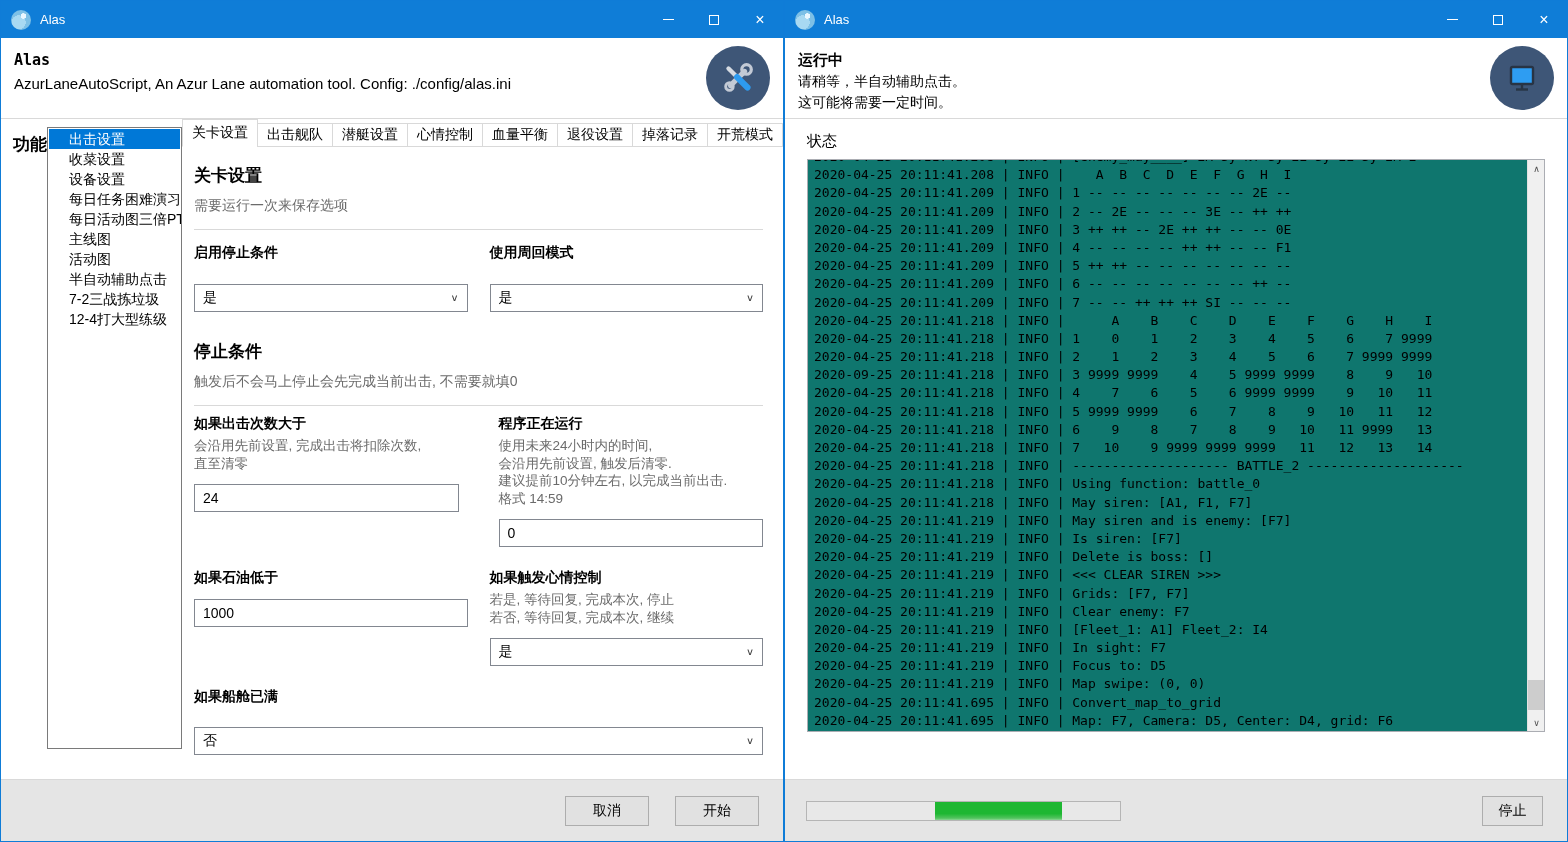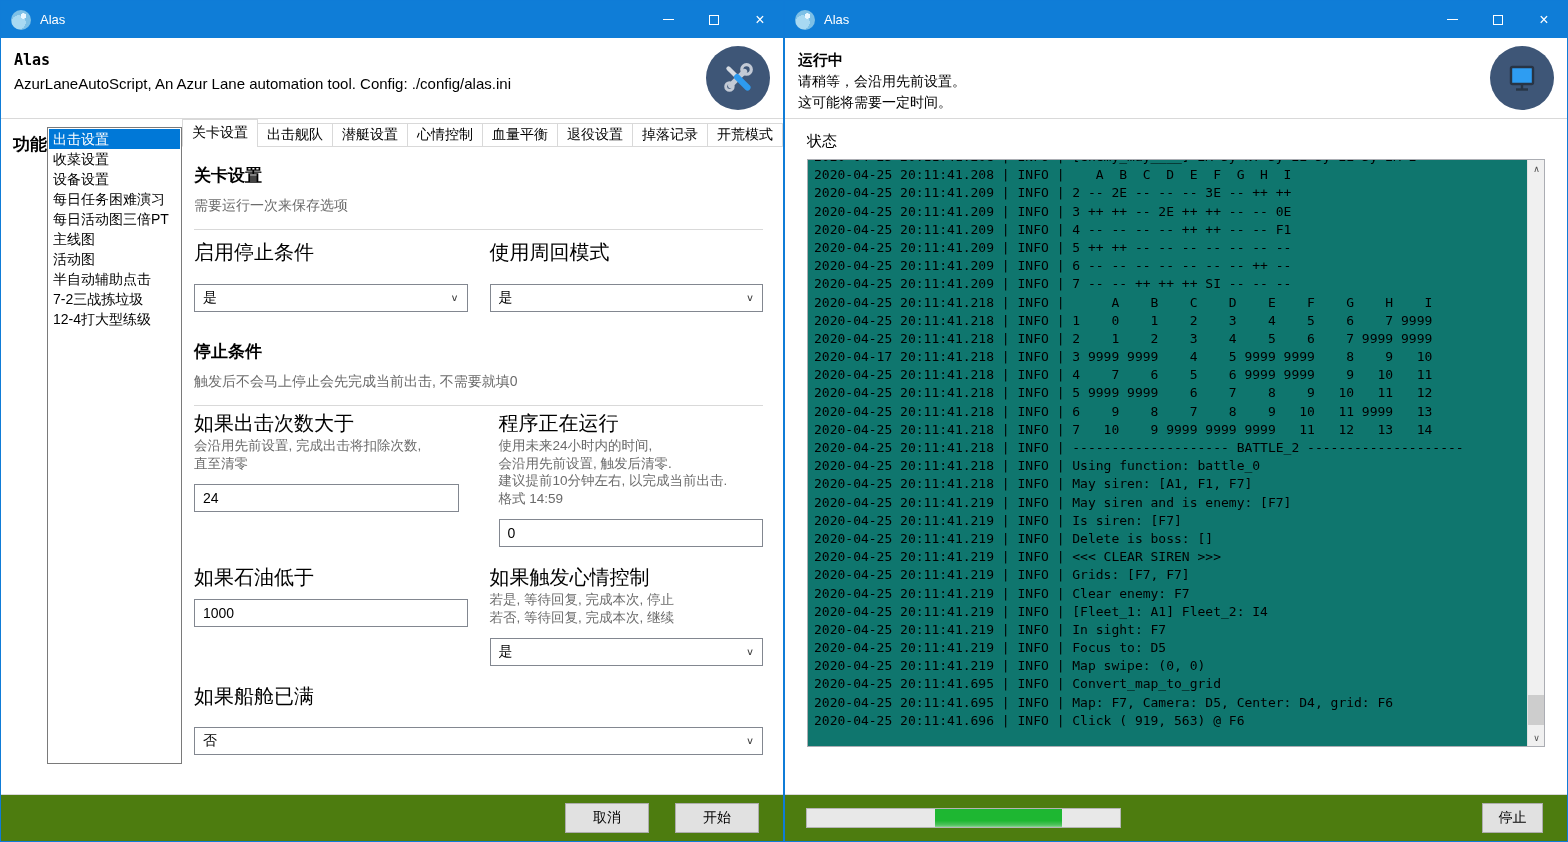--- a/index.html
+++ b/index.html
@@ -29,56 +29,56 @@
   .badge { position:absolute; right:13px; top:8px; width:64px; height:64px; border-radius:50%; background:#3e5677;
            display:flex; align-items:center; justify-content:center; }
 
   
   .body { flex:1; display:flex; min-height:0; }
 
   
   .sidebar { width:181px; flex-shrink:0; padding:8px 0 0 12px; display:flex; flex-direction:row; }
   .sidebar-heading { font-size:17px; font-weight:bold; margin:6px 0 10px 0; }
   .listbox { width:167px; flex:1; margin-bottom:30px; border:1px solid #7a7a7a; background:#fff; padding:1px; overflow:hidden; }
-  .listbox .item { font-size:14px; line-height:20px; padding:0 4px; white-space:nowrap; cursor:default; }
+  .listbox .item { font-size:14px; line-height:20px; padding:0 20px; white-space:nowrap; cursor:default; }
   .listbox .item.selected { background:#0078d7; color:#fff; }
 
   
   .content { flex:1; display:flex; flex-direction:column; min-width:0; }
   .tabstrip { display:flex; align-items:flex-end; height:28px; border-bottom:1px solid #d9d9d9; flex-shrink:0; }
   .tabstrip .tab { font-size:14px; padding:0 9px; height:24px; display:flex; align-items:center; background:#fff;
     border:1px solid #d9d9d9; margin-right:-1px; margin-bottom:-1px; white-space:nowrap; cursor:default; }
   .tabstrip .tab.selected { height:28px; border-bottom:1px solid #fff; }
 
   .form-area { flex:1; padding:0 20px 0 12px; overflow:hidden; }
   .section-title { font-size:17px; font-weight:bold; }
   .st1 { margin-top:17px; }
   .section-desc { font-size:14px; color:#6b6b6b; margin-top:10px; }
   .divider { border:none; border-top:1px solid #d9d9d9; margin-top:14px; }
 
   .grid-row { display:flex; gap:22px; }
   .cell { flex:1; display:flex; flex-direction:column; min-width:0; }
-  .flabel { font-size:20px; font-weight:normal; line-height:20px; }
+  .flabel { font-size:14px; font-weight:bold; line-height:20px; }
   .fdesc { font-size:13.5px; color:#6b6b6b; line-height:17.5px; margin-top:4px; }
   .control { margin-top:auto; }
   .textbox, .selectbox { width:100%; height:28px; border:1px solid #828790; background:#fff; font-size:14px;
     font-family:"Liberation Sans",sans-serif; padding:0 8px; }
   .selectbox { display:flex; align-items:center; justify-content:space-between; cursor:default; }
   .chevron { font-size:11px; color:#404040; transform:scaleY(.85); margin-left:6px; }
   .row-a { margin-top:12px; }
   .row-a .control { margin-top:22px; }
   .st2 { margin-top:28px; }
   .row-b { margin-top:7px;gap:40px; }
   .row-b .control, .row-c .control { margin-top:12px; }
   .row-c { margin-top:20px; }
   .row-d { margin-top:20px; }
   .row-d .control { margin-top:21px; }
 
   
-  .footer { height:47px; background:#4d7c0f; border-top:1px solid #d9d9d9; flex-shrink:0;
+  .footer { height:62px; background:#e5e5e5; border-top:1px solid #d9d9d9; flex-shrink:0;
             display:flex; align-items:center; }
   .footer.left-f { justify-content:flex-end; gap:26px; padding-right:24px; }
   .btn { min-width:84px; height:30px; background:#e1e1e1; border:1px solid #adadad; font-size:14px;
          font-family:"Liberation Sans",sans-serif; display:flex; align-items:center; justify-content:center; cursor:default; }
 
   
   .status-pane { flex:1; padding:10px 22px 0 22px; display:flex; flex-direction:column; min-height:0; }
   .status-label { font-size:15px; margin:3px 0 8px 0; }
   .logbox { flex:1; border:1px solid #abadb3; background:#0f766e; position:relative; overflow:hidden; margin-bottom:47px; }
   .logclip { position:absolute; left:0; top:0; right:17px; bottom:0; overflow:hidden; }
@@ -257,49 +257,50 @@
           <span class="glyph-max"></span>
         </div>
       <div class="tb-btn">
           <span class="glyph-close">×</span>
         </div>
     </div>
   </div>
 
   <div class="header">
     <div class="h-title-run">运行中</div>
-    <div class="h-line">请稍等，会沿用先前设置。</div>
+    <div class="h-line">请稍等，半自动辅助点击。</div>
     <div class="h-line">这可能将需要一定时间。</div>
     <div class="badge">
       <svg width="40" height="40" viewBox="0 0 40 40">
         <rect x="9" y="9" width="22" height="17" rx="1.5" fill="#2e9df2" stroke="#283444" stroke-width="2.4"></rect>
         <line x1="20" y1="26" x2="20" y2="31" stroke="#283444" stroke-width="2.4"></line>
         <line x1="14" y1="31.5" x2="26" y2="31.5" stroke="#283444" stroke-width="2.4"></line>
       </svg>
     </div>
   </div>
 
   <div class="body">
     <div class="status-pane">
       <div class="status-label">状态</div>
       <div class="logbox">
         <div class="logclip">
           <div class="loglines">
               <div class="log-line">2020-04-25 20:11:41.208 | INFO | [enemy_may____] 2M 3y NY 3y 2E 3y 2E 3y 2M 2</div>
               <div class="log-line">2020-04-25 20:11:41.208 | INFO |    A  B  C  D  E  F  G  H  I</div>
+              <div class="log-line">2020-04-25 20:11:41.209 | INFO | 1 -- -- -- -- -- -- -- 2E --</div>
               <div class="log-line">2020-04-25 20:11:41.209 | INFO | 2 -- 2E -- -- -- 3E -- ++ ++</div>
               <div class="log-line">2020-04-25 20:11:41.209 | INFO | 3 ++ ++ -- 2E ++ ++ -- -- 0E</div>
               <div class="log-line">2020-04-25 20:11:41.209 | INFO | 4 -- -- -- -- ++ ++ -- -- F1</div>
               <div class="log-line">2020-04-25 20:11:41.209 | INFO | 5 ++ ++ -- -- -- -- -- -- --</div>
               <div class="log-line">2020-04-25 20:11:41.209 | INFO | 6 -- -- -- -- -- -- -- ++ --</div>
               <div class="log-line">2020-04-25 20:11:41.209 | INFO | 7 -- -- ++ ++ ++ SI -- -- --</div>
               <div class="log-line">2020-04-25 20:11:41.218 | INFO |      A    B    C    D    E    F    G    H    I</div>
               <div class="log-line">2020-04-25 20:11:41.218 | INFO | 1    0    1    2    3    4    5    6    7 9999</div>
               <div class="log-line">2020-04-25 20:11:41.218 | INFO | 2    1    2    3    4    5    6    7 9999 9999</div>
-              <div class="log-line">2020-04-17 20:11:41.218 | INFO | 3 9999 9999    4    5 9999 9999    8    9   10</div>
+              <div class="log-line">2020-09-25 20:11:41.218 | INFO | 3 9999 9999    4    5 9999 9999    8    9   10</div>
               <div class="log-line">2020-04-25 20:11:41.218 | INFO | 4    7    6    5    6 9999 9999    9   10   11</div>
               <div class="log-line">2020-04-25 20:11:41.218 | INFO | 5 9999 9999    6    7    8    9   10   11   12</div>
               <div class="log-line">2020-04-25 20:11:41.218 | INFO | 6    9    8    7    8    9   10   11 9999   13</div>
               <div class="log-line">2020-04-25 20:11:41.218 | INFO | 7   10    9 9999 9999 9999   11   12   13   14</div>
               <div class="log-line">2020-04-25 20:11:41.218 | INFO | -------------------- BATTLE_2 --------------------</div>
               <div class="log-line">2020-04-25 20:11:41.218 | INFO | Using function: battle_0</div>
               <div class="log-line">2020-04-25 20:11:41.218 | INFO | May siren: [A1, F1, F7]</div>
               <div class="log-line">2020-04-25 20:11:41.219 | INFO | May siren and is enemy: [F7]</div>
               <div class="log-line">2020-04-25 20:11:41.219 | INFO | Is siren: [F7]</div>
               <div class="log-line">2020-04-25 20:11:41.219 | INFO | Delete is boss: []</div>

